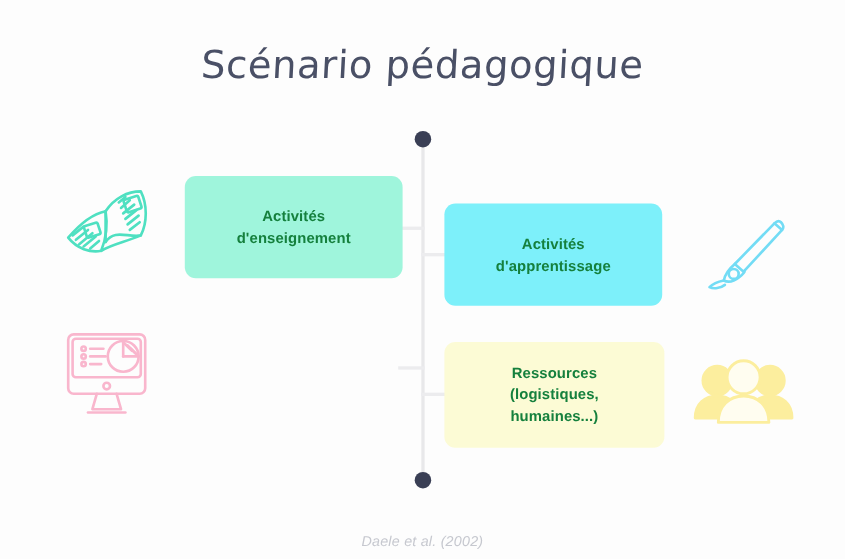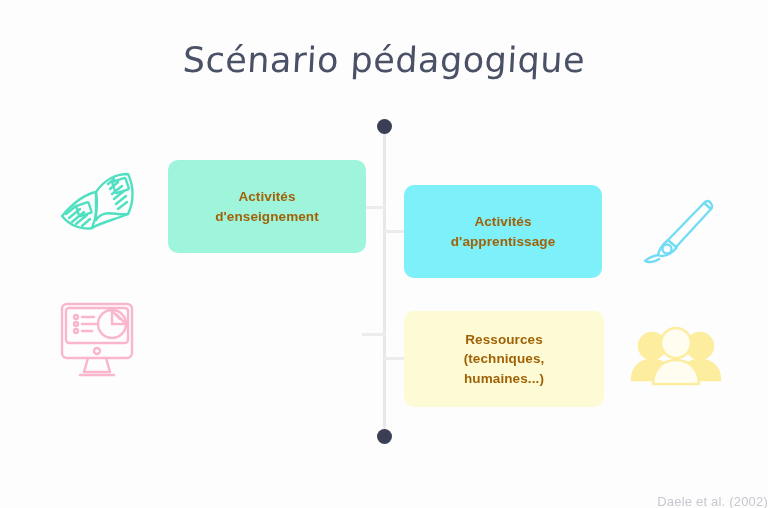--- a/index.html
+++ b/index.html
@@ -76,21 +76,21 @@
     justify-content: center;
     text-align: center;
     box-sizing: border-box;
     padding: 8px 14px;
   }
   .node-label {
     font-family: "Liberation Sans", sans-serif;
     font-size: 13.5px;
     font-weight: bold;
     line-height: 1.45;
-    color: #a16207;
+    color: #15803d;
     letter-spacing: 0.1px;
     white-space: pre-line;
   }
 
   .node-mint   { left: 168px; top: 160px; width: 198px; height: 93px; background: #9ff5dc; }
   .node-cyan   { left: 404px; top: 185px; width: 198px; height: 93px; background: #7df0fa; }
   .node-pink   { left: 168px; top: 288px; width: 198px; height: 93px; background: #fcd5e2; }
   .node-yellow { left: 404px; top: 311px; width: 200px; height: 96px; background: #fcfbd5; }
 
   
@@ -99,24 +99,25 @@
   }
   .icon-book   { left: 52px;  top: 160px; }
   .icon-screen { left: 50px;  top: 290px; }
   .icon-brush  { left: 634px; top: 192px; }
   .icon-people { left: 626px; top: 322px; }
 
   
   .caption {
     position: absolute;
     left: 0;
-    top: 494px;
-    width: 768px;
-    text-align: right;
+    top: 484px;
+    width: 768px;
+    text-align: center;
     font-family: "Liberation Sans", sans-serif;
+    font-style: italic;
     font-size: 13px;
     color: #c6c8cf;
     letter-spacing: 0.2px;
   }
 </style>
 </head>
 <body>
 
 <div class="canvas">
 
@@ -137,21 +138,21 @@
   </div>
 
   <div class="node node-cyan">
     <div class="node-label">Activités
 d'apprentissage</div>
   </div>
 
 
   <div class="node node-yellow">
     <div class="node-label">Ressources
-(techniques,
+(logistiques,
 humaines...)</div>
   </div>
 
   <div class="icon icon-book">
     <svg width="92" height="92" viewBox="0 0 92 92" fill="none" stroke="#4fe0c1" stroke-width="2.4" stroke-linecap="round" stroke-linejoin="round">
       <path d="M10 56 C22 42 34 34 44 32 C46 44 44 58 40 68 C30 70 18 66 10 56 Z"></path>
       <path d="M44 32 C52 20 64 14 76 14 C82 26 82 42 76 54 C64 56 52 48 44 60"></path>
       <path d="M44 32 L44 60"></path>
       <path d="M40 68 C50 62 62 60 76 54"></path>
       <path d="M14 54 L24 46"></path>

